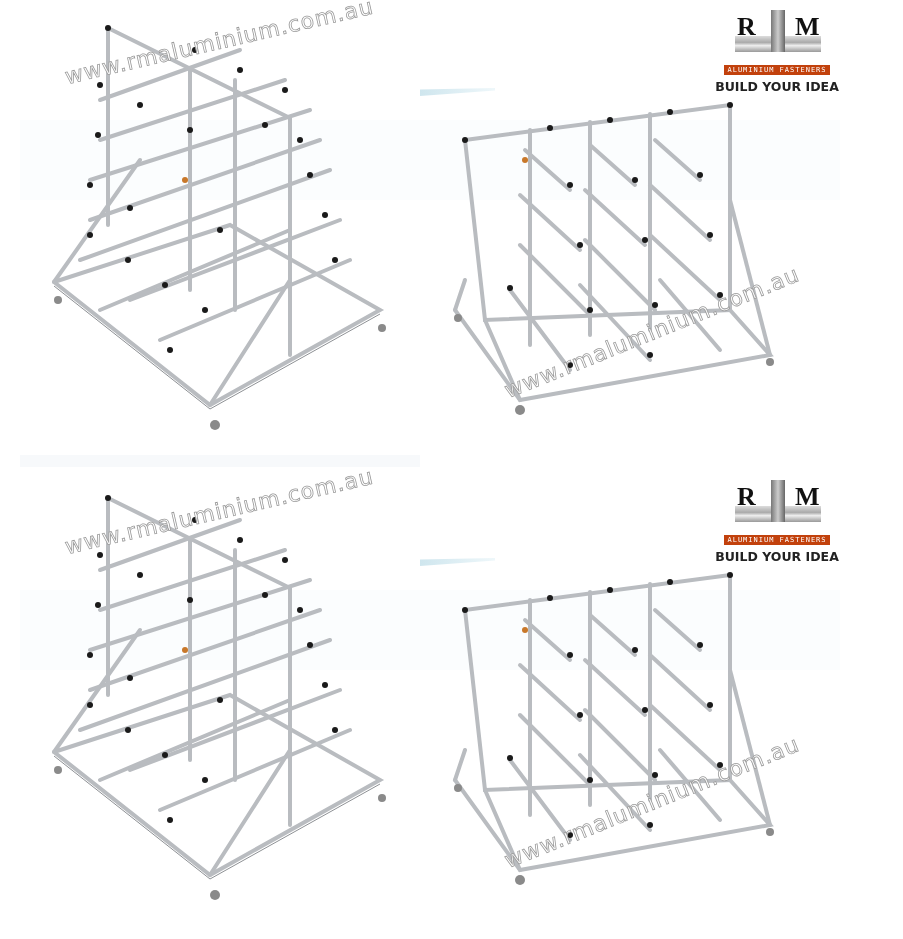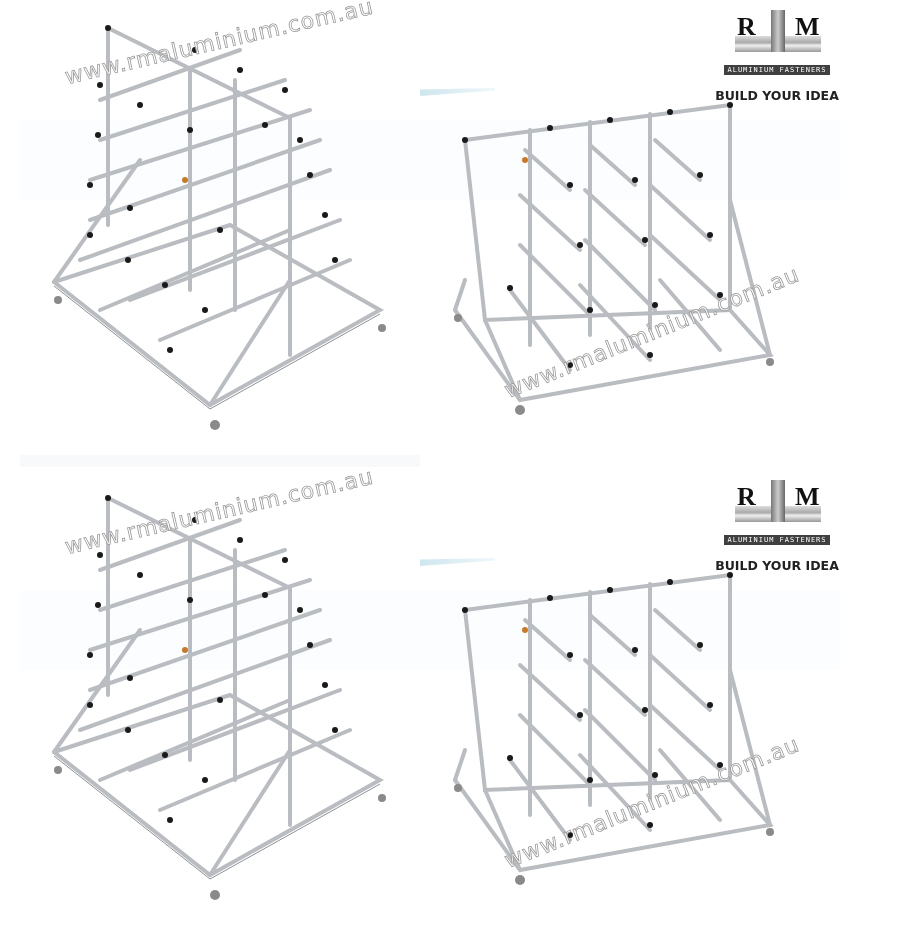--- a/index.html
+++ b/index.html
@@ -13,22 +13,22 @@
   .rack{position:absolute;}
   .rack.a{left:40px;top:10px;width:360px;height:440px;}
   .rack.b{left:450px;top:100px;width:360px;height:320px;}
   .logo{position:absolute;left:712px;top:10px;width:130px;height:75px;text-align:center;}
   .logo-mark{position:relative;width:100px;height:48px;margin:0 auto;}
   .logo-r,.logo-m{position:absolute;top:2px;font-family:"Liberation Serif",serif;font-weight:bold;font-size:26px;color:#111;}
   .logo-r{left:10px;}
   .logo-m{left:68px;}
   .logo-bar{position:absolute;left:8px;top:26px;width:86px;height:16px;background:linear-gradient(#ddd,#aaa 40%,#eee 60%,#999);}
   .logo-post{position:absolute;left:44px;top:0;width:14px;height:42px;background:linear-gradient(90deg,#777,#ccc,#666);}
-  .logo-sub{display:inline-block;background:#404040;color:#fff;font-size:7px;letter-spacing:1px;padding:1px 3px;font-family:"DejaVu Sans Mono",monospace;margin-top:0;}
-  .logo-tag{font-family:"DejaVu Sans",sans-serif;font-weight:bold;font-size:12.5px;color:#222;margin-top:12px;white-space:nowrap;}
+  .logo-sub{display:inline-block;background:#c2410c;color:#fff;font-size:7px;letter-spacing:1px;padding:1px 3px;font-family:"DejaVu Sans Mono",monospace;margin-top:0;}
+  .logo-tag{font-family:"DejaVu Sans",sans-serif;font-weight:bold;font-size:12.5px;color:#222;margin-top:3px;white-space:nowrap;}
   .wm{position:absolute;font-family:"DejaVu Sans",sans-serif;font-size:22px;color:rgba(255,255,255,0.85);-webkit-text-stroke:0.8px #9a9a9a;white-space:nowrap;transform-origin:left bottom;letter-spacing:1px;}
   .wm.w1{left:68px;top:64px;transform:rotate(-13deg);}
   .wm.w2{left:510px;top:378px;transform:rotate(-22deg);}
 </style>
 </head>
 <body>
 
 <div class="panel top">
   <div class="band"></div>
   <div class="teal"></div>

